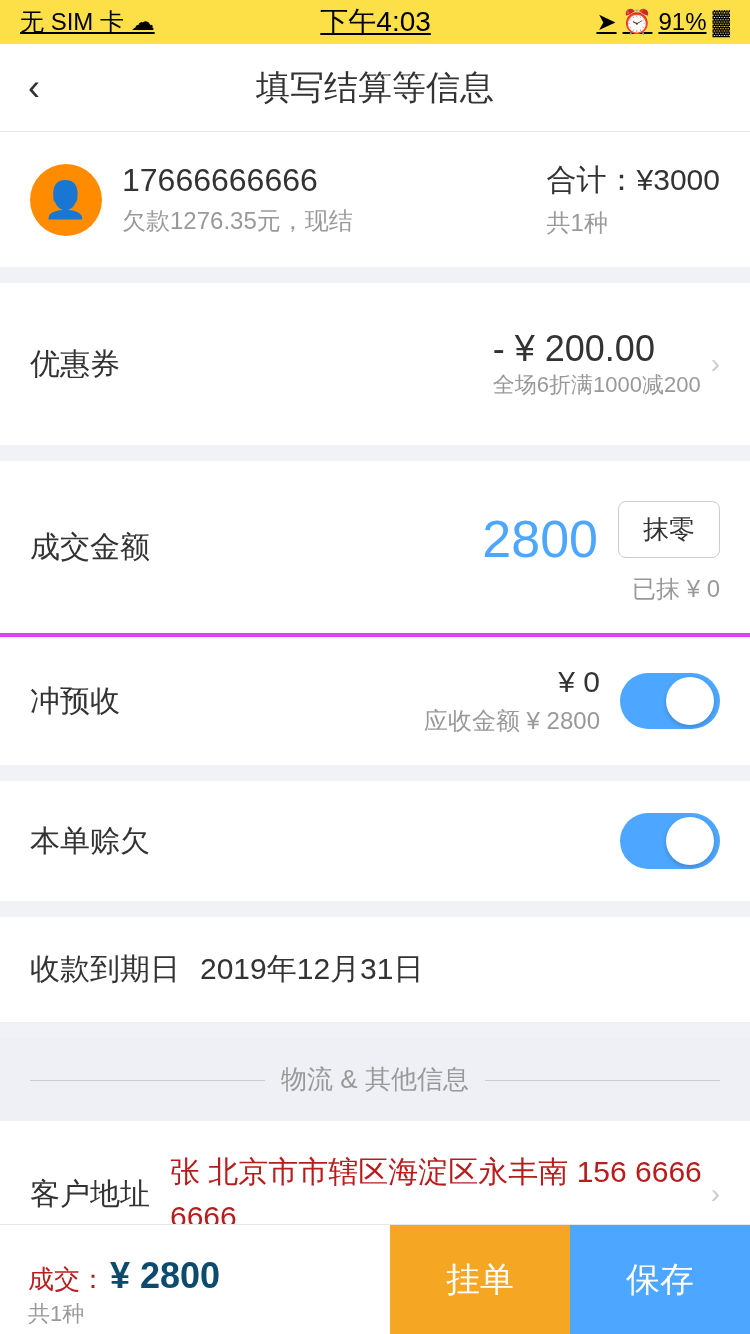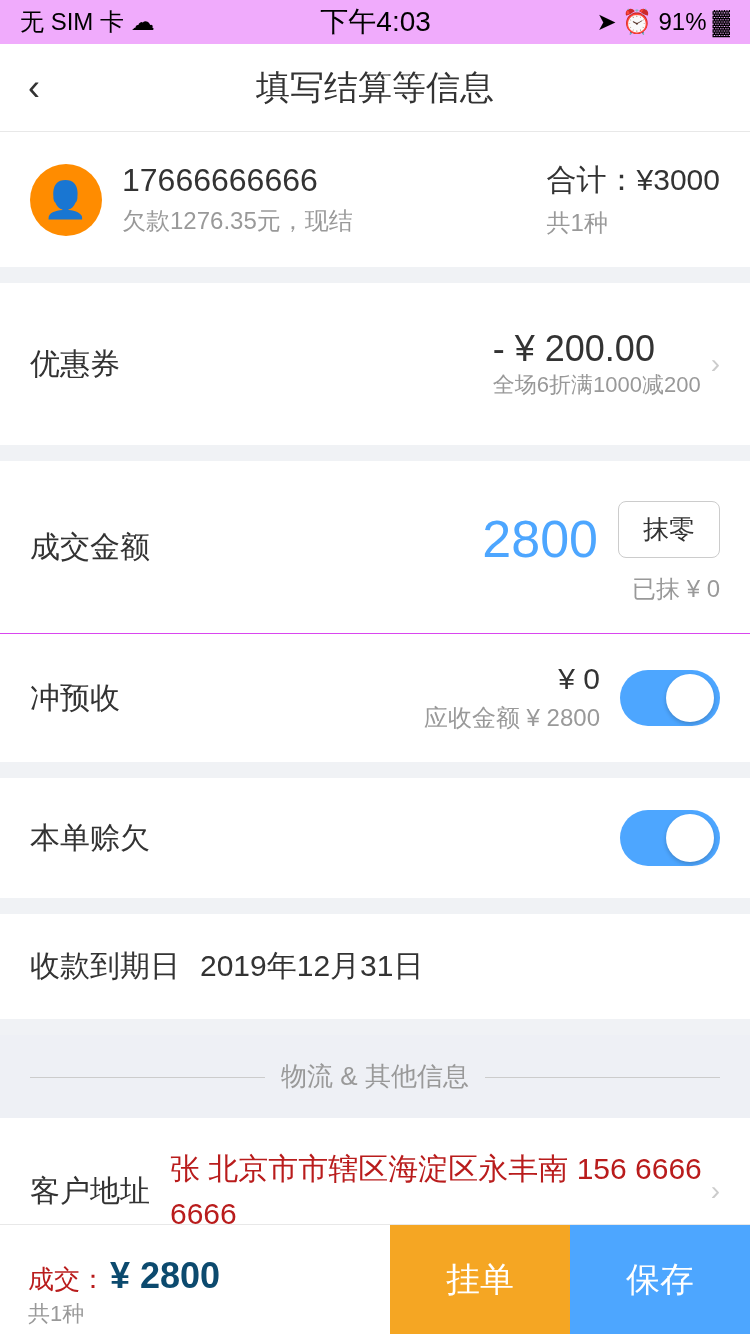--- a/index.html
+++ b/index.html
@@ -9,26 +9,27 @@
       min-height: 1334px;
       font-family: -apple-system, "PingFang SC", "Helvetica Neue", sans-serif;
       background: #f0f2f5;
       position: relative;
     }
 
     
     .status-bar {
       width: 750px;
       height: 44px;
-      background: #f0abfc;
+      background: #fde047;
       display: flex;
       align-items: center;
       justify-content: space-between;
       padding: 0 20px;
       font-size: 26px;
+      text-decoration: underline;
     }
     .status-left { display: flex; align-items: center; gap: 8px; font-size: 24px; }
     .status-center { font-size: 28px; font-weight: 500; }
     .status-right { display: flex; align-items: center; gap: 6px; font-size: 24px; }
 
     
     .nav-bar {
       width: 750px;
       height: 88px;
       background: #fff;
@@ -103,21 +104,21 @@
     
     .section {
       background: #fff;
       margin-bottom: 16px;
     }
     .section-row {
       display: flex;
       align-items: center;
       justify-content: space-between;
       padding: 28px 30px;
-      border-bottom: 1px solid #d946ef;
+      border-bottom: 4px solid #d946ef;
     }
     .section-row:last-child { border-bottom: none; }
     .row-label { font-size: 30px; color: #333; }
     .row-right { display: flex; align-items: center; gap: 20px; }
 
     
     .deal-amount-value { font-size: 52px; color: #4da6ff; font-weight: 500; margin-top: 20px; }
     .round-btn {
       border: 1px solid #ccc;
       border-radius: 8px;

